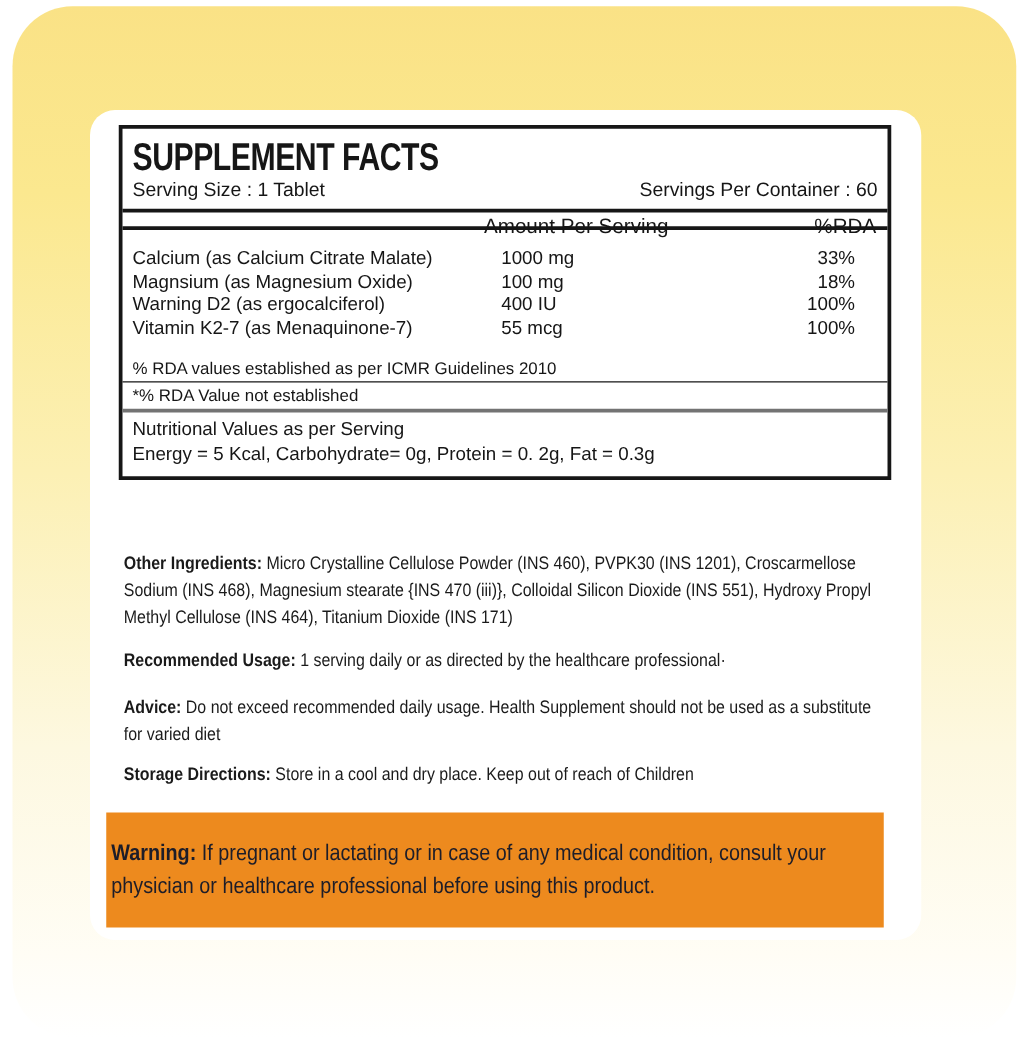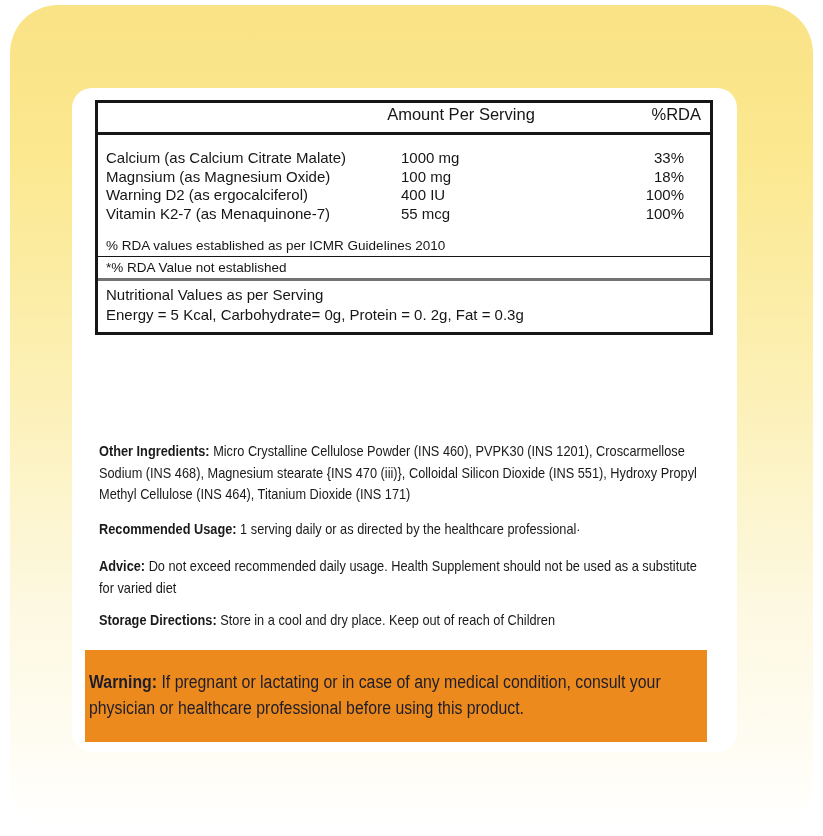--- a/index.html
+++ b/index.html
@@ -16,21 +16,21 @@
     position:absolute; left:72px; top:88px; width:665px; height:664px;
     background:#ffffff; border-radius:20px;
   }
 
   
   .facts { position:absolute; left:23px; top:12px; width:618px; border:3px solid #161616; background:#ffffff; }
   .f-head { border-bottom:3px solid #161616; padding-top:6px; }
   .f-title { margin:0 8px; font-size:31px; line-height:33px; font-weight:bold;
              transform:scaleX(0.78); transform-origin:left center; white-space:nowrap; letter-spacing:-0.5px; }
   .f-serving { display:flex; justify-content:space-between; margin:1px 8px 0; padding-bottom:4px; font-size:15.5px; line-height:20px; }
-  .f-cols { position:relative; height:32px; border-bottom:3px solid #161616; font-size:16.5px; line-height:22px;text-align:right; }
+  .f-cols { position:relative; height:14px; border-bottom:3px solid #161616; font-size:16.5px; line-height:22px;text-align:right; }
   .f-cols .aps { position:absolute; left:363px; transform:translateX(-50%); white-space:nowrap; }
   .f-cols .rda { position:absolute; right:9px; }
   .f-body { padding:14px 8px 12px; font-size:15px; }
   .f-row { display:flex; line-height:18.6px; }
   .f-row .n { flex:0 0 295px; white-space:nowrap; }
   .f-row .a { flex:0 0 90px; white-space:nowrap; }
   .f-row .r { flex:1; text-align:right; padding-right:18px; white-space:nowrap; }
   .f-notes { border-top:0; border-bottom:3px solid #737373; font-size:13.5px; }
   .f-note { margin:0; padding:1px 8px; line-height:19px; }
   .f-note.divided { border-bottom:1px solid #161616; }
@@ -54,20 +54,27 @@
 </style>
 </head>
 <body>
 
 <div class="stage">
   <div class="bg-gradient"></div>
 
   <div class="card">
 
     <div class="facts">
+      <div class="f-head">
+        <div class="f-title">SUPPLEMENT FACTS</div>
+        <div class="f-serving">
+          <span>Serving Size : 1 Tablet</span>
+          <span>Servings Per Container : 60</span>
+        </div>
+      </div>
 
       <div class="f-cols">
         <span class="aps">Amount Per Serving</span>
         <span class="rda">%RDA</span>
       </div>
 
       <div class="f-body">
         <div class="f-row">
           <span class="n">Calcium (as Calcium Citrate Malate)</span>
           <span class="a">1000 mg</span>

